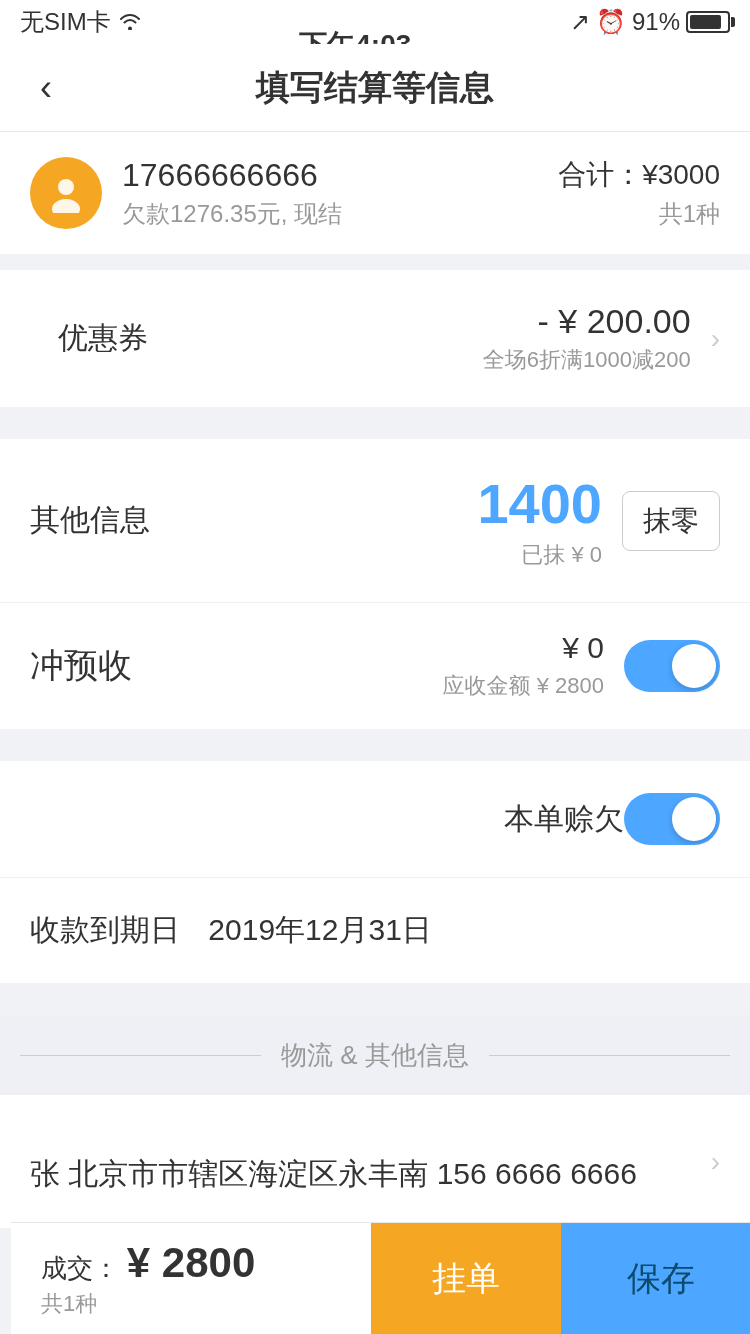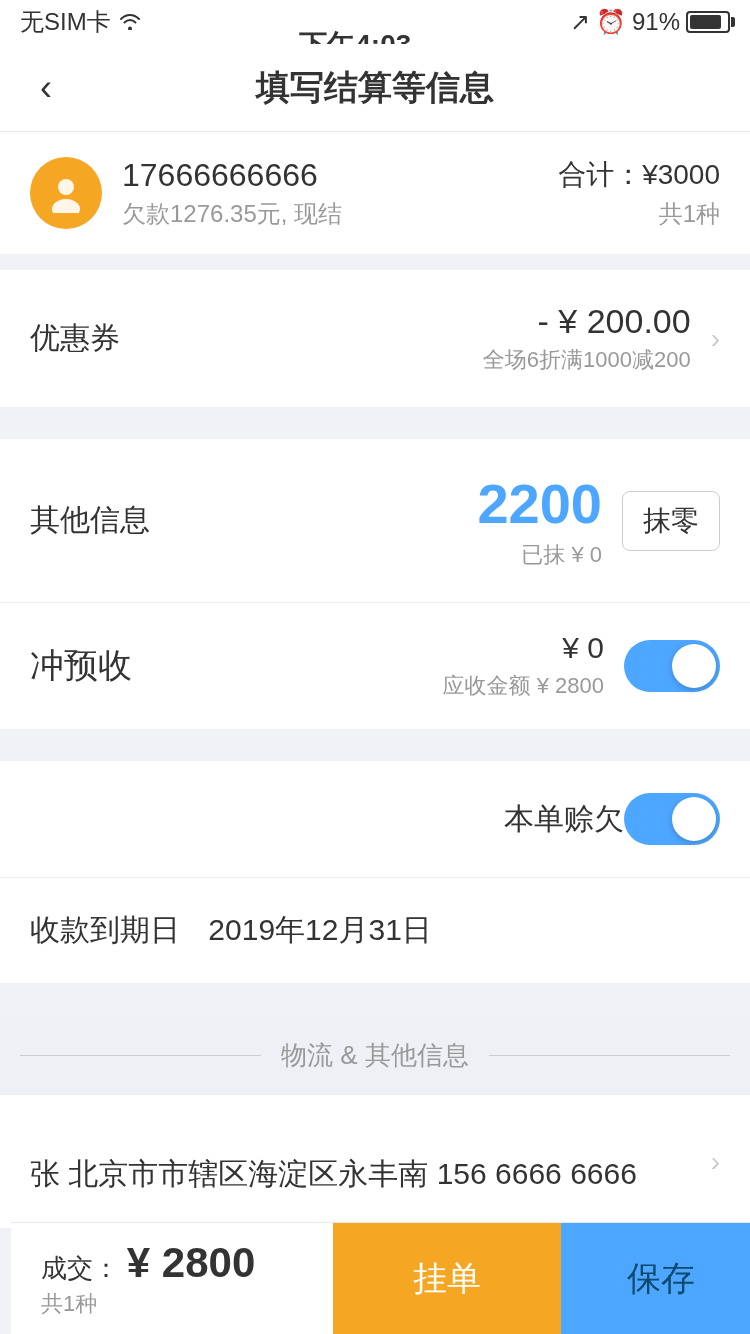--- a/index.html
+++ b/index.html
@@ -134,21 +134,21 @@
       margin-bottom: 16px;
     }
 
     .row {
       display: flex;
       align-items: center;
       justify-content: space-between;
       padding: 32px 30px;
       border-bottom: 1px solid #f0f0f0;
     }
-    .row:last-child { border-bottom: none; }
+    .row:last-child { border-bottom: none; margin-left: 28px; }
 
     .row-label {
       font-size: 30px;
       color: #333;
     }
     .row-right {
       display: flex;
       align-items: center;
       gap: 20px;
       text-align: right;
@@ -343,21 +343,21 @@
     .bottom-summary .deal-count {
       font-size: 22px;
       color: #999;
       margin-top: 2px;
     }
     .bottom-btn-group {
       display: flex;
       height: 100%;
     }
     .btn-hang {
-      width: 228px;
+      width: 190px;
       height: 100%;
       background: #f5a623;
       display: flex;
       align-items: center;
       justify-content: center;
       font-size: 34px;
       color: #fff;
       font-weight: 500;
       cursor: pointer;
     }
@@ -440,21 +440,21 @@
     </div>
   </div>
 
   <div style="height:16px;background:#f0f2f5;"></div>
 
   <div class="section">
     <div class="amount-row">
       <span class="amount-label">其他信息</span>
       <div class="amount-right">
         <div>
-          <div class="amount-value">2200</div>
+          <div class="amount-value">1400</div>
           <div class="amount-sub">已抹  ¥ 0</div>
         </div>
         <button class="round-button">抹零</button>
       </div>
     </div>
 
     <div style="border-top:1px solid #f0f0f0;"></div>
     <div class="chong-row">
       <span class="chong-label">冲预收</span>
       <div style="display:flex;align-items:center;gap:20px;">

